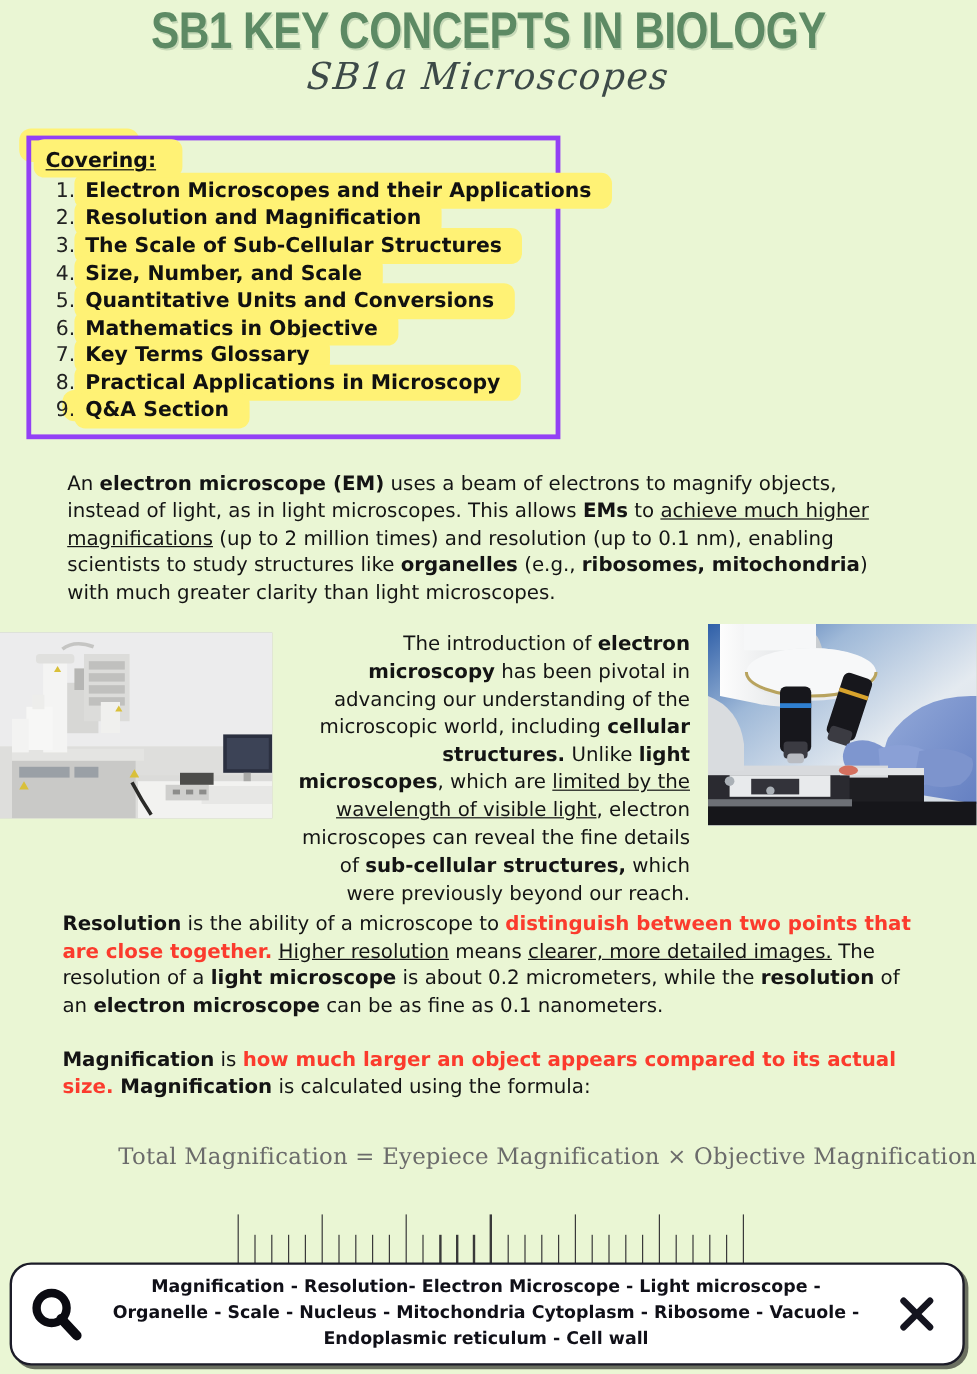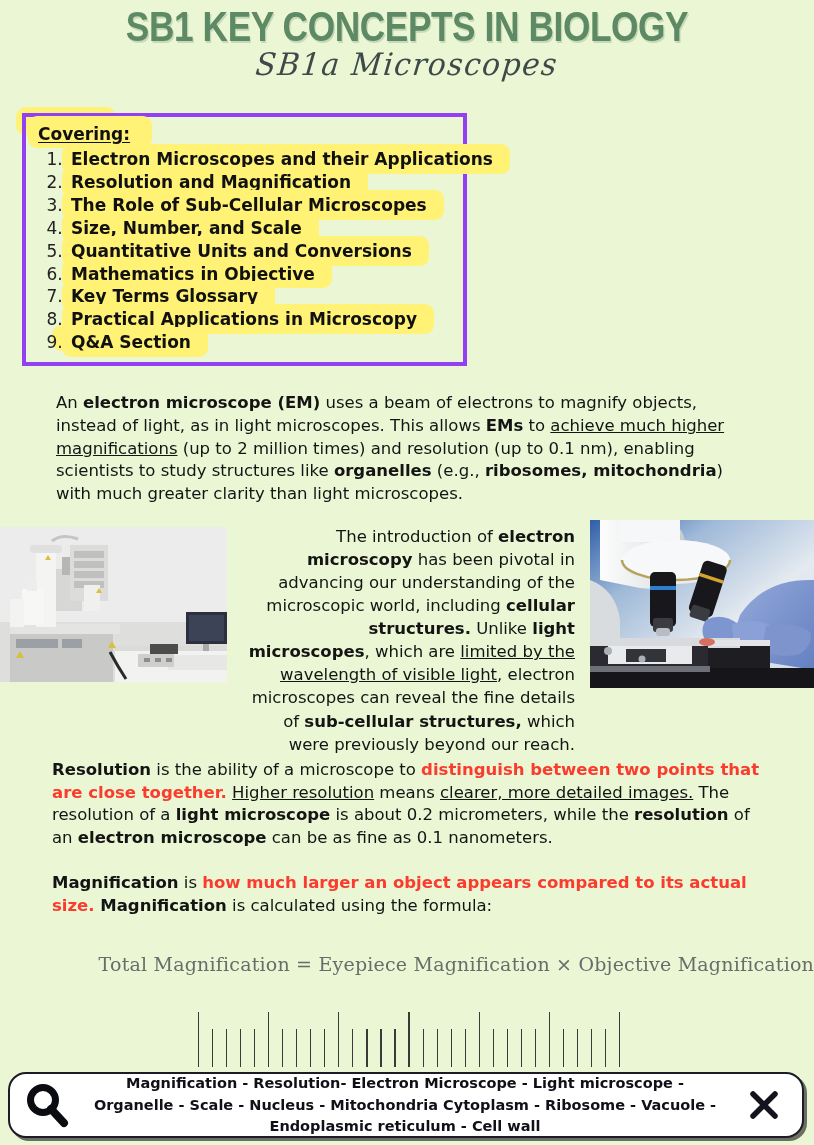--- a/index.html
+++ b/index.html
@@ -205,21 +205,21 @@
   }
   .tick.major { height: 55px; }
   .tick.minor { height: 38px; }
 
   
   .bottom-bar {
     position: absolute;
     left: 8px;
     bottom: 7px;
     width: 796px;
-    height: 66px;
+    height: 86px;
     background: #ffffff;
     border: 2.5px solid #1c1c28;
     border-radius: 18px;
     box-shadow: 3px 3px 0 rgba(0,0,0,0.55);
     display: flex;
     align-items: center;
     padding: 0 6px;
     box-sizing: border-box;
   }
   .mag-icon {
@@ -258,21 +258,21 @@
 <div class="covering-wrap">
 
   <div class="blob" style="left:-6px; top:-6px; width:100px; height:28px;"></div>
   <div class="blob" style="left:30px; top:212px; width:150px; height:26px;"></div>
 
   <div class="covering-box">
     <div class="covering-heading">Covering:</div>
     <ol class="covering-list">
       <li><span class="hl">Electron Microscopes and their Applications</span></li>
       <li><span class="hl">Resolution and Magnification</span></li>
-      <li><span class="hl">The Role of Sub-Cellular Microscopes</span></li>
+      <li><span class="hl">The Scale of Sub-Cellular Structures</span></li>
       <li><span class="hl">Size, Number, and Scale</span></li>
       <li><span class="hl">Quantitative Units and Conversions</span></li>
       <li><span class="hl">Mathematics in Objective</span></li>
       <li><span class="hl">Key Terms Glossary</span></li>
       <li><span class="hl">Practical Applications in Microscopy</span></li>
       <li><span class="hl">Q&amp;A Section</span></li>
     </ol>
   </div>
 </div>
 

